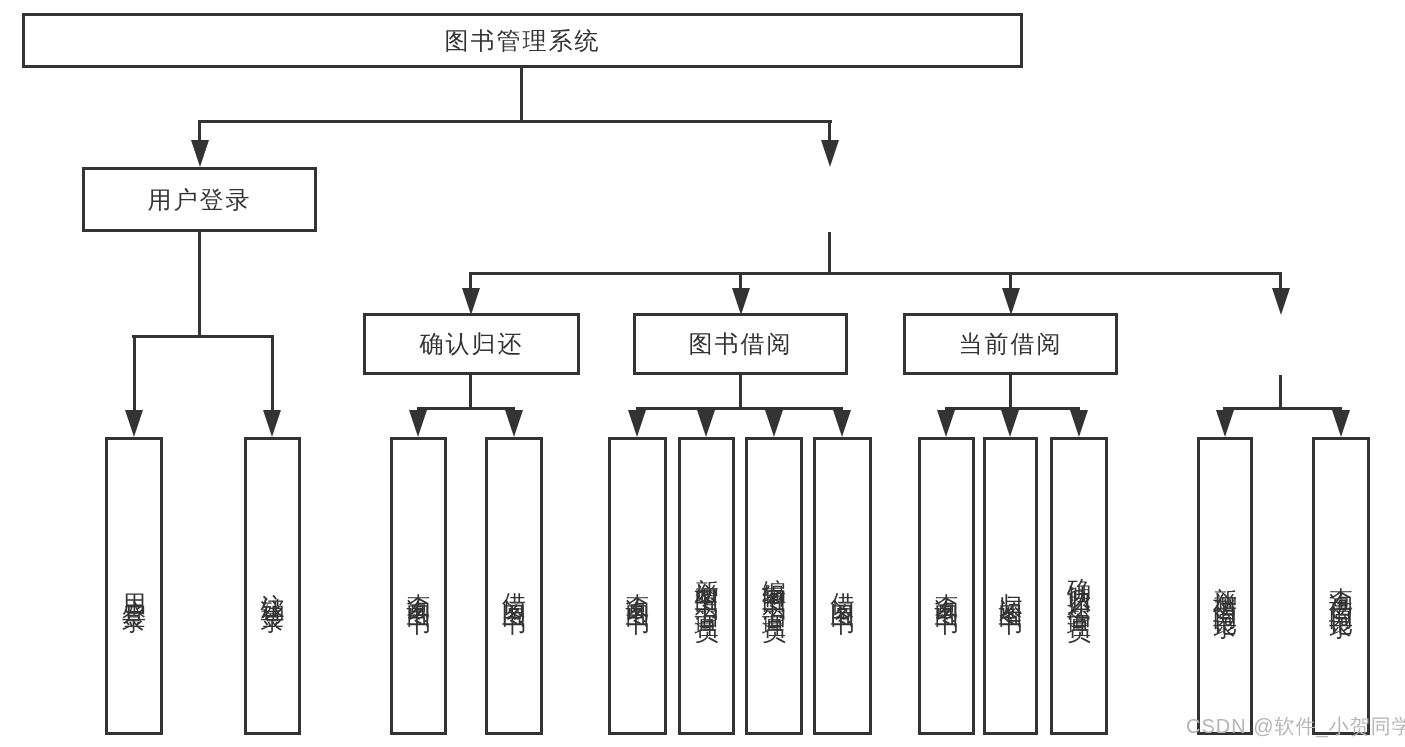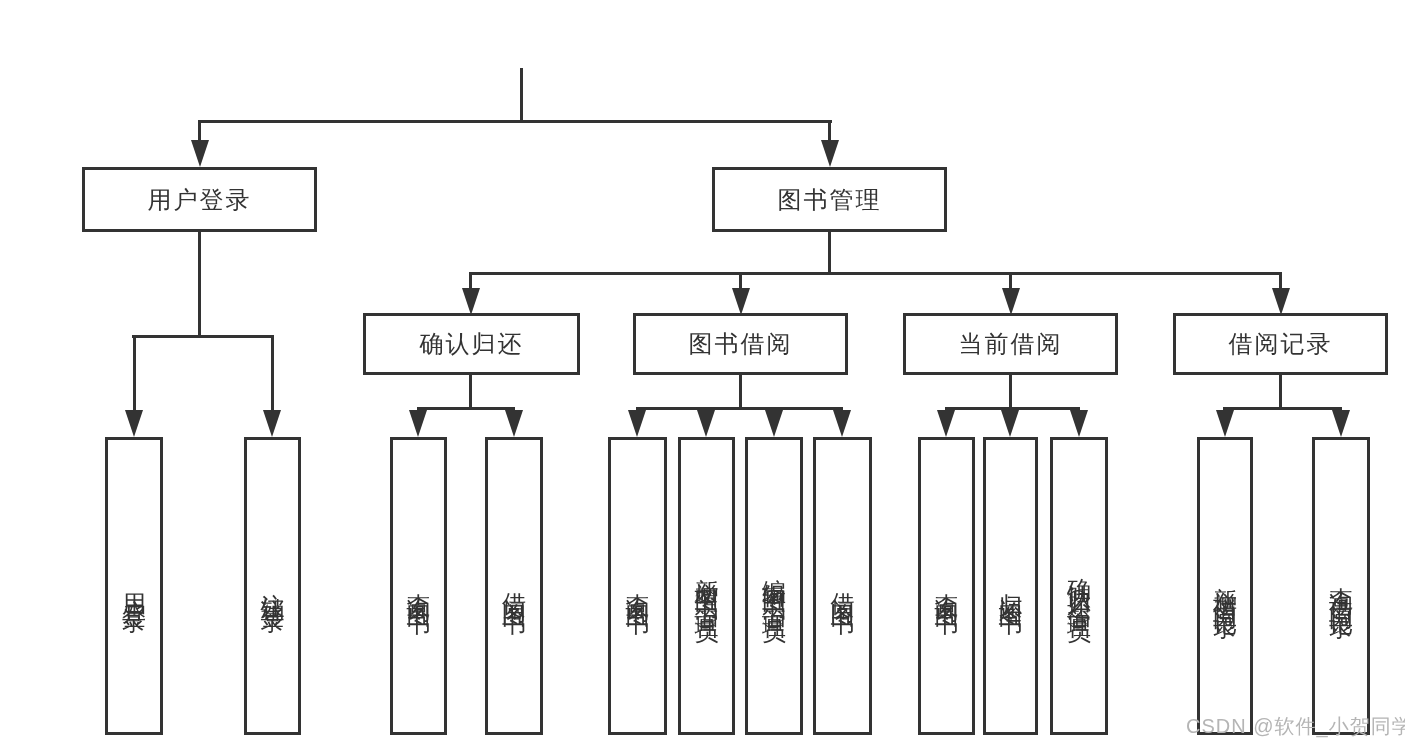--- a/index.html
+++ b/index.html
@@ -52,33 +52,33 @@
     letter-spacing: 1px;
     white-space: nowrap;
     z-index: 10;
   }
 </style>
 </head>
 <body>
 
 <div class="canvas">
 
+  <div class="box" style="left:22px; top:13px; width:1001px; height:55px;">
+    <span class="lbl-h">图书管理系统</span>
+  </div>
 
   <div class="line-v" style="left:520px; top:68px; height:55px;"></div>
   <div class="line-h" style="left:198px; top:120px; width:634px;"></div>
   <div class="line-v" style="left:198px; top:120px; height:22px;"></div>
   <div class="arrow" style="left:191px; top:140px;"></div>
   <div class="line-v" style="left:828px; top:120px; height:22px;"></div>
   <div class="arrow" style="left:821px; top:140px;"></div>
 
   <div class="box" style="left:82px; top:167px; width:235px; height:65px;">
     <span class="lbl-h">用户登录</span>
-  </div>
-  <div class="box" style="left:712px; top:167px; width:235px; height:65px;">
-    <span class="lbl-h">图书管理</span>
   </div>
 
   <div class="line-v" style="left:198px; top:232px; height:106px;"></div>
   <div class="line-h" style="left:132px; top:335px; width:142px;"></div>
   <div class="line-v" style="left:133px; top:335px; height:77px;"></div>
   <div class="arrow" style="left:125px; top:410px;"></div>
   <div class="line-v" style="left:271px; top:335px; height:77px;"></div>
   <div class="arrow" style="left:263px; top:410px;"></div>
 
   <div class="line-v" style="left:828px; top:232px; height:42px;"></div>
@@ -93,23 +93,20 @@
   <div class="arrow" style="left:1272px; top:288px;"></div>
 
   <div class="box" style="left:363px; top:313px; width:217px; height:62px;">
     <span class="lbl-h">确认归还</span>
   </div>
   <div class="box" style="left:903px; top:313px; width:215px; height:62px;">
     <span class="lbl-h">当前借阅</span>
   </div>
   <div class="box" style="left:633px; top:313px; width:215px; height:62px;">
     <span class="lbl-h">图书借阅</span>
-  </div>
-  <div class="box" style="left:1173px; top:313px; width:215px; height:62px;">
-    <span class="lbl-h">借阅记录</span>
   </div>
 
   <div class="line-v" style="left:469px; top:375px; height:34px;"></div>
   <div class="line-h" style="left:417px; top:407px; width:98px;"></div>
   <div class="arrow" style="left:409px; top:410px;"></div>
   <div class="arrow" style="left:505px; top:410px;"></div>
 
   <div class="line-v" style="left:739px; top:375px; height:34px;"></div>
   <div class="line-h" style="left:636px; top:407px; width:207px;"></div>
   <div class="arrow" style="left:628px; top:410px;"></div>

